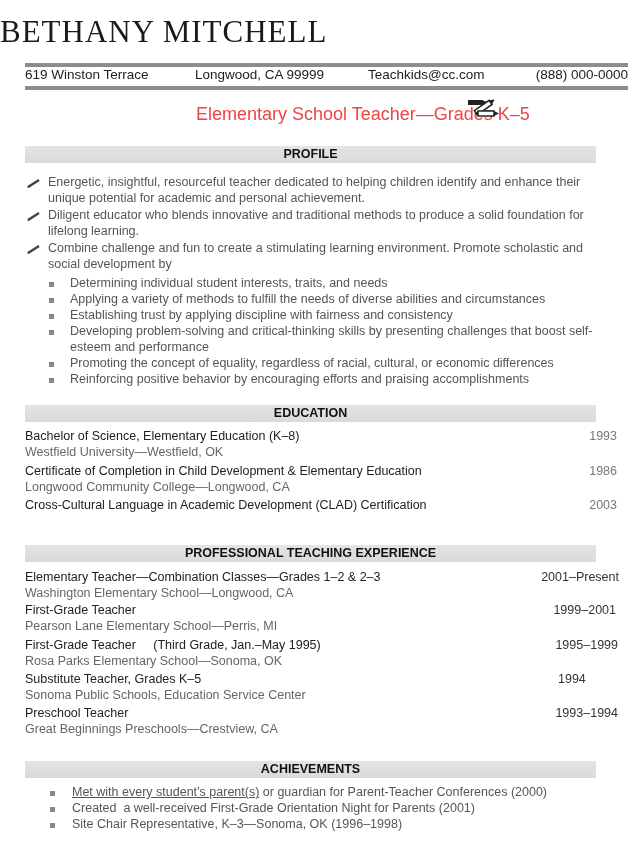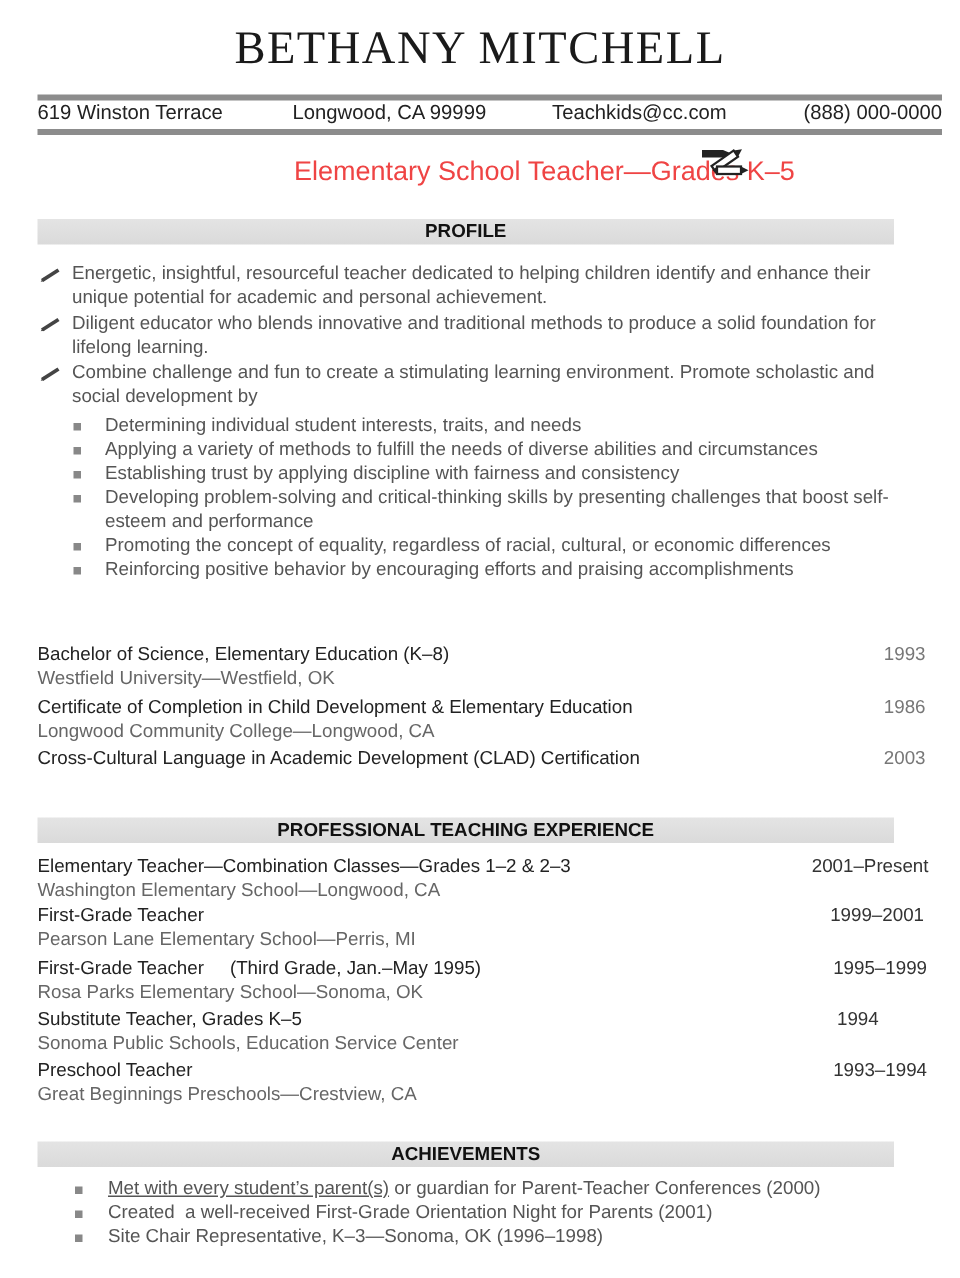--- a/index.html
+++ b/index.html
@@ -3,21 +3,21 @@
   <meta charset="utf-8">
   <style>
     html, body { margin: 0; padding: 0; }
     body {
       width: 640px; height: 852px; background: #ffffff; overflow: hidden;
       font-family: "Liberation Sans", sans-serif; color: #222;
       position: relative;
     }
     .page { position: absolute; left: 0; top: 0; width: 640px; height: 852px; }
     .name {
-      position: absolute; left: 0; width: 640px; top: 14px; text-align: center;
+      position: absolute; left: 0; width: 640px; top: 14px; text-align: left;
       font-family: "Liberation Serif", serif; font-size: 31px; letter-spacing: 1px; color: #1a1a1a;
     }
     .rule { position: absolute; left: 25px; width: 603px; height: 4px; background: #8c8c8c; }
     .contact {
       position: absolute; left: 25px; width: 603px; top: 67px; height: 18px;
       font-size: 13.5px; color: #222;
     }
     .contact span { position: absolute; top: 0; white-space: nowrap; }
     .subtitle {
       position: absolute; top: 104px; left: 196px; font-size: 18px; color: #ef4444; white-space: nowrap;
@@ -114,20 +114,21 @@
   </div>
   <div>
     <div class="sq" style="top:362px"></div>
     <div class="bline" style="top:356px">Promoting the concept of equality, regardless of racial, cultural, or economic differences</div>
   </div>
   <div>
     <div class="sq" style="top:378px"></div>
     <div class="bline" style="top:372px">Reinforcing positive behavior by encouraging efforts and praising accomplishments</div>
   </div>
 
+  <div class="sec-head" style="top:405px">EDUCATION</div>
 
   <div>
     <div class="row-title" style="top:429px">Bachelor of Science, Elementary Education (K–8)</div>
     <div class="row-sub" style="top:445px">Westfield University—Westfield, OK</div>
     <div class="row-date date-muted" style="top:429px; right:23px">1993</div>
   </div>
   <div>
     <div class="row-title" style="top:464px">Certificate of Completion in Child Development &amp; Elementary Education</div>
     <div class="row-sub" style="top:480px">Longwood Community College—Longwood, CA</div>
     <div class="row-date date-muted" style="top:464px; right:23px">1986</div>

